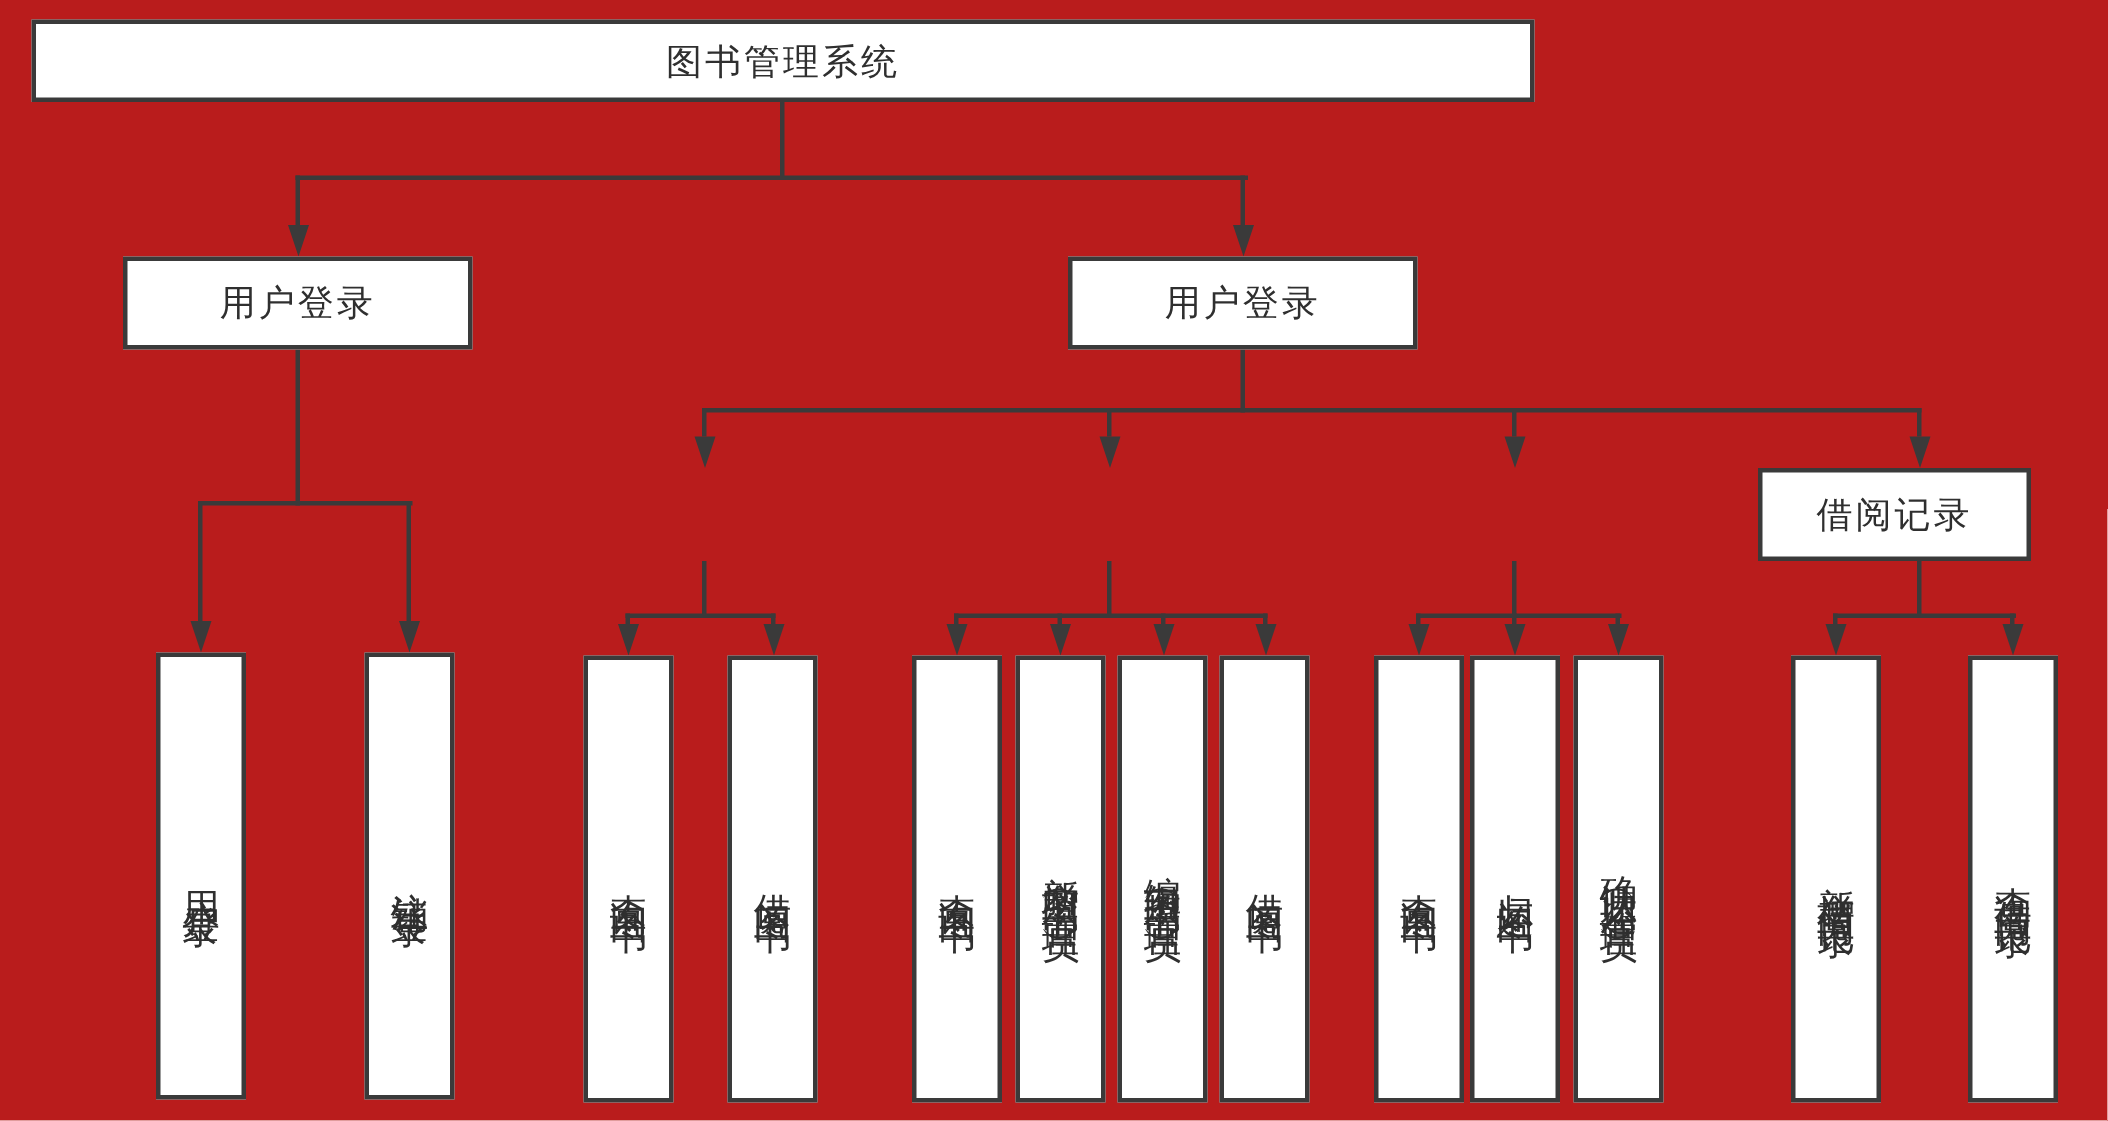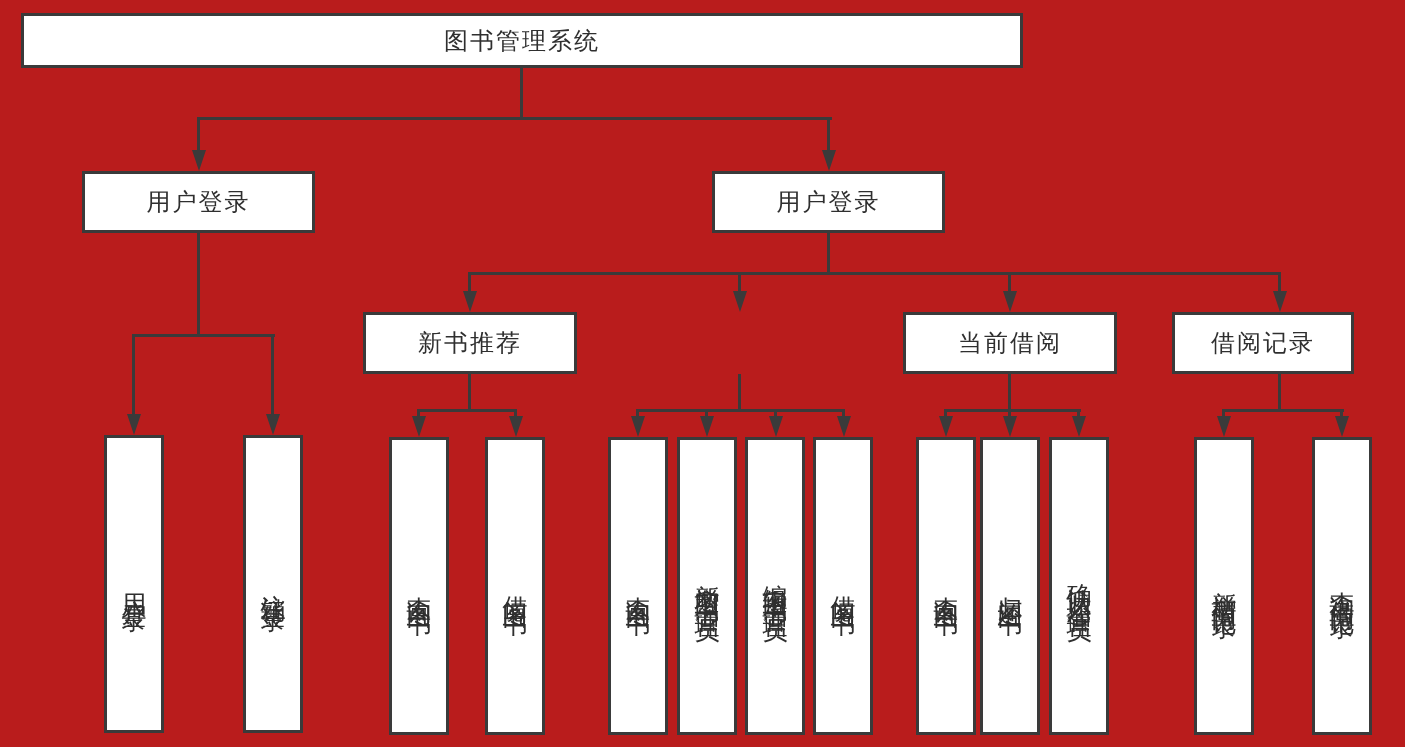--- a/index.html
+++ b/index.html
@@ -130,26 +130,20 @@
     <span>图书管理系统</span>
   </div>
 
   <div class="box" style="left:82px;top:171px;width:233px;height:62px">
     <span>用户登录</span>
   </div>
   <div class="box" style="left:712px;top:171px;width:233px;height:62px">
     <span>用户登录</span>
   </div>
 
-  <div class="box" style="left:363px;top:312px;width:214px;height:62px">
-    <span>新书推荐</span>
-  </div>
-  <div class="box" style="left:903px;top:312px;width:214px;height:62px">
-    <span>当前借阅</span>
-  </div>
   <div class="box" style="left:1172px;top:312px;width:182px;height:62px">
     <span>借阅记录</span>
   </div>
 
   <div class="leaf" style="left:104px;top:435px">
     <span>用户登录</span>
   </div>
   <div class="leaf" style="left:243px;top:435px">
     <span>注销登录</span>
   </div>

